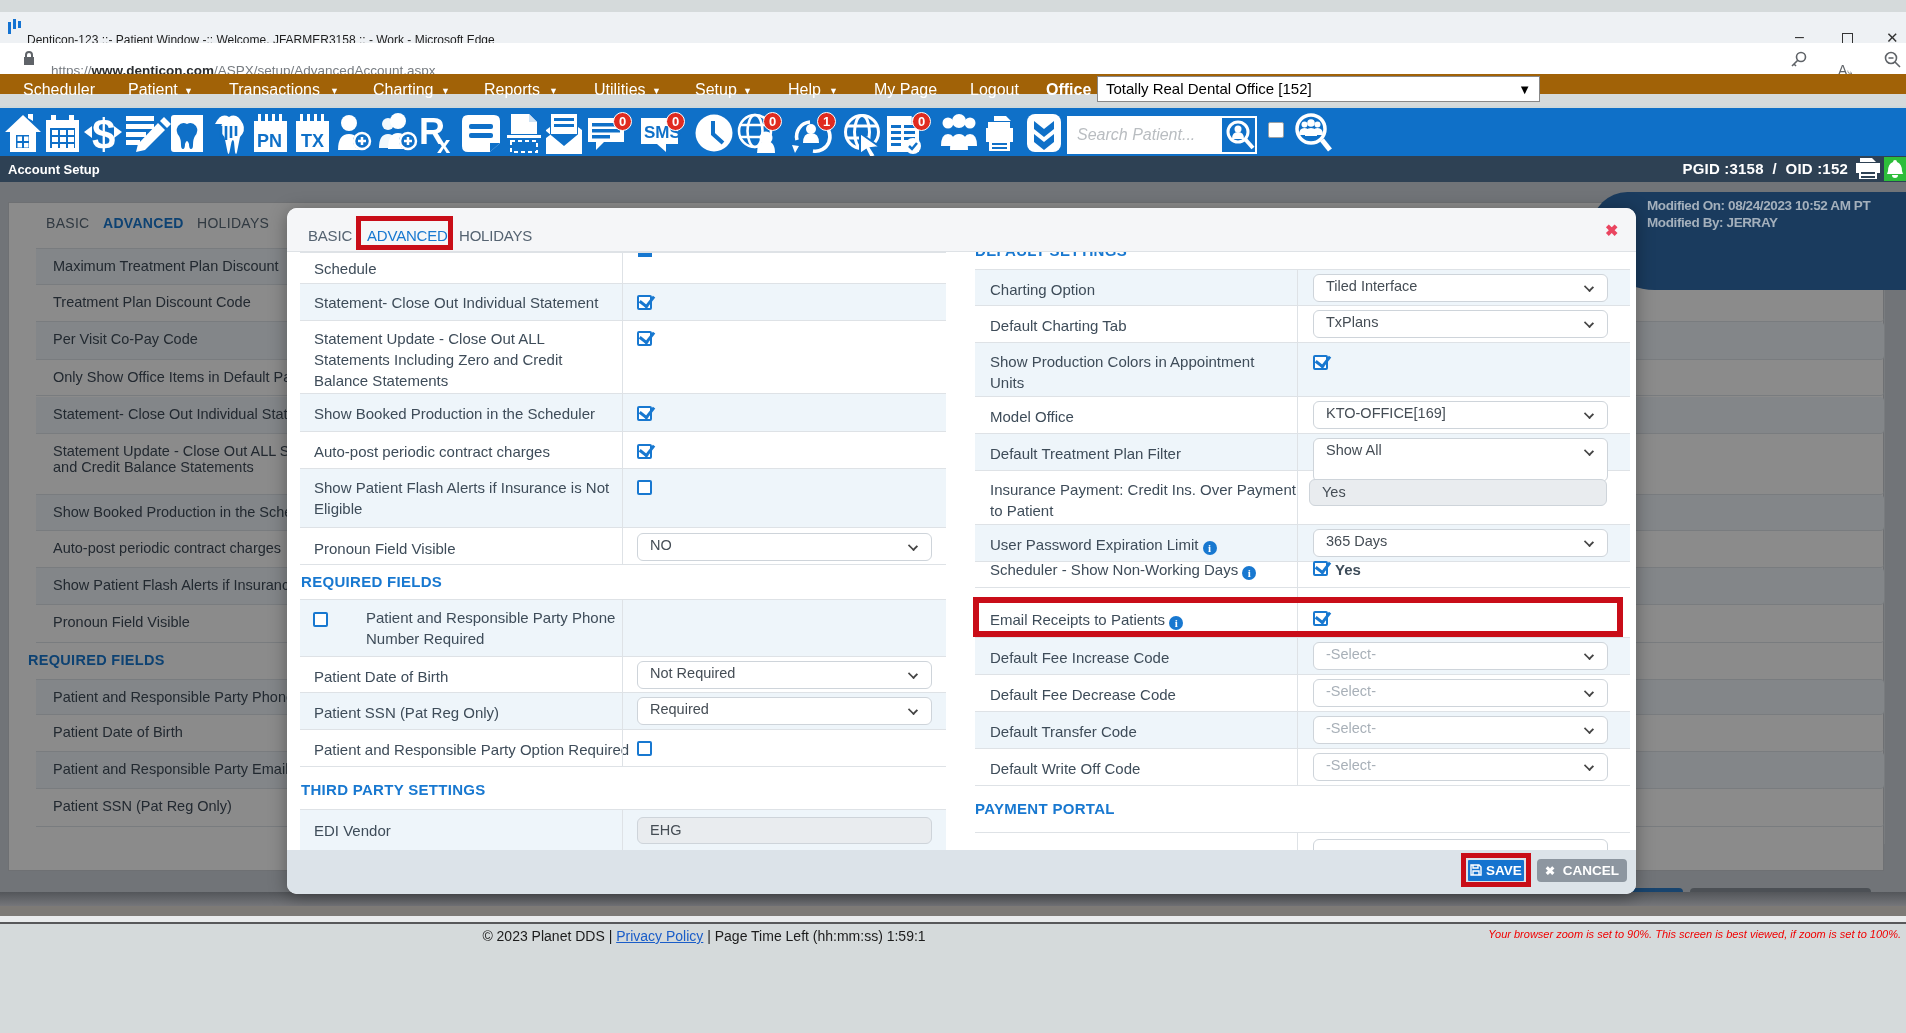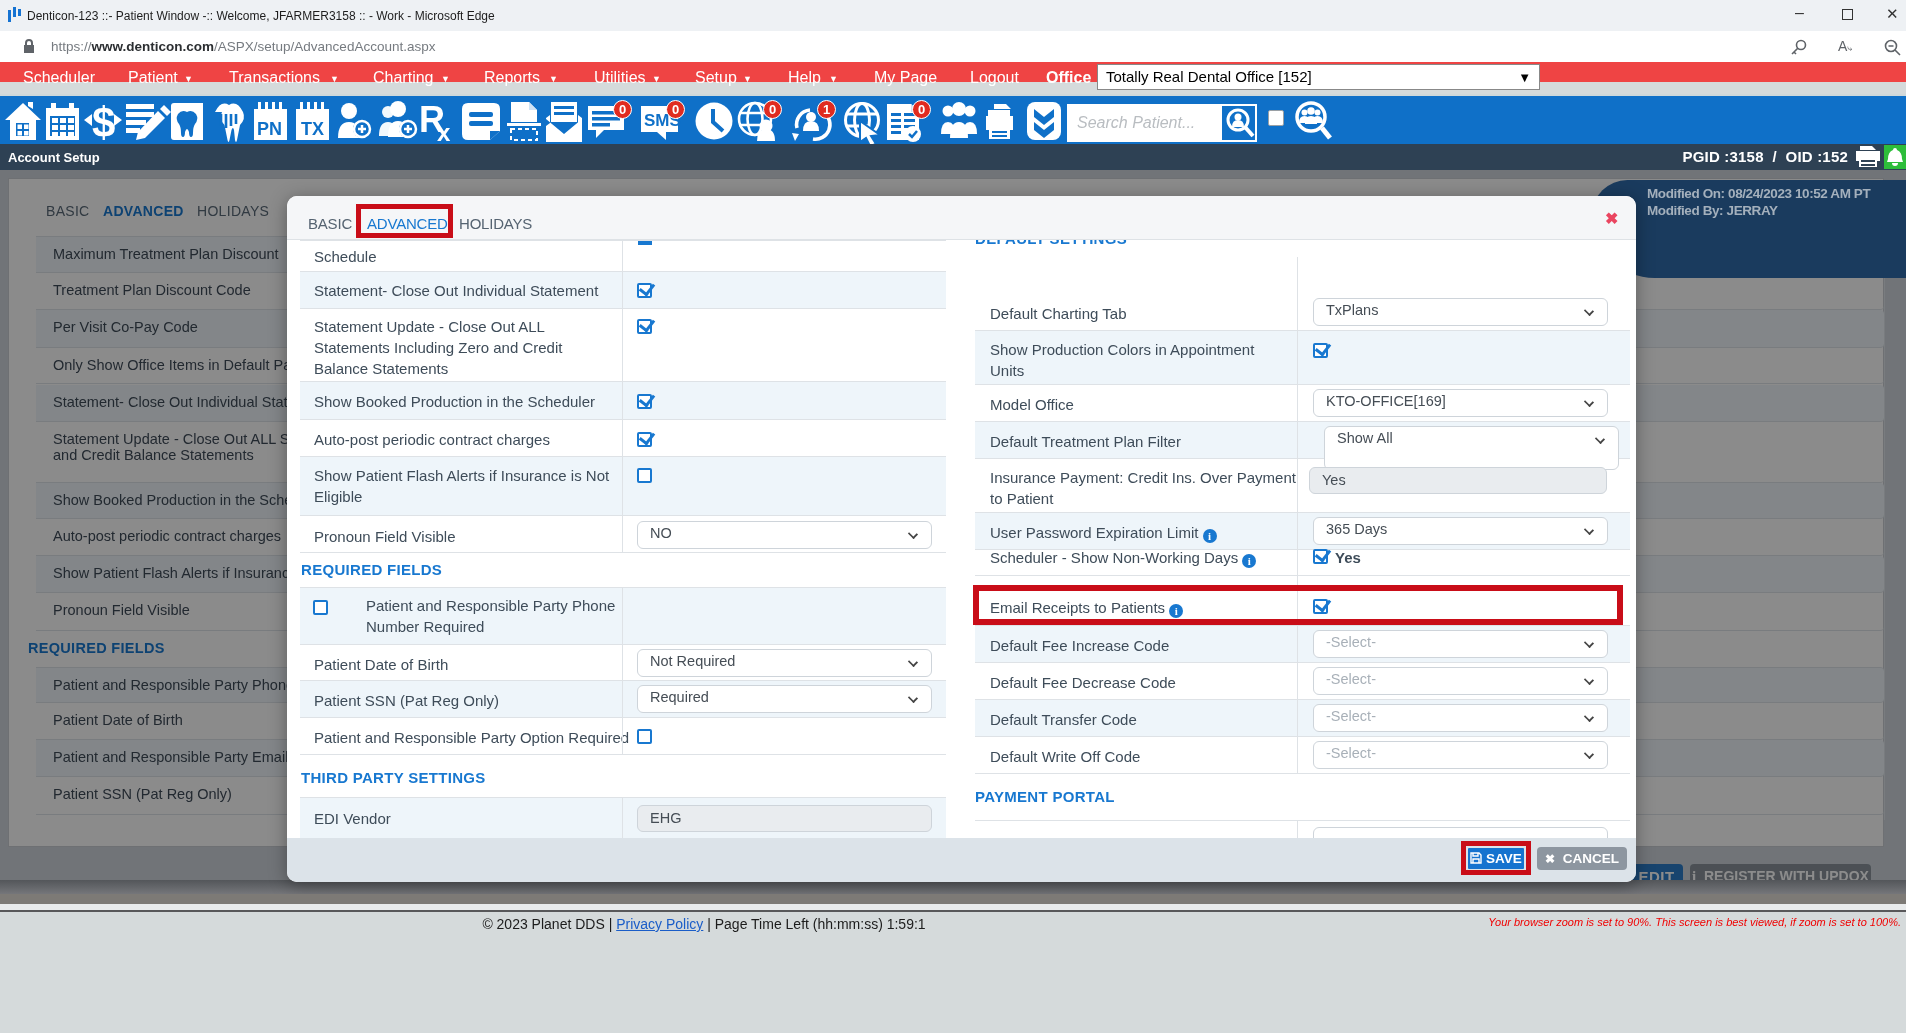--- a/index.html
+++ b/index.html
@@ -1,27 +1,27 @@
 <!DOCTYPE html>
 <html><head>
 <meta charset="utf-8">
 <style>
 * { margin:0; padding:0; box-sizing:border-box; }
 html,body { width:1906px; height:1033px; overflow:hidden; }
 body { position:relative; font-family:"Liberation Sans",sans-serif; background:#d5dadb; }
-.abs { position:absolute; }
+.abs { position:absolute;margin-top:12px; }
 
 #titlebar { left:0; top:0; width:1906px; height:31px; background:#eef1f4; }
 #titlebar .ttl { left:27px; top:9px; font-size:12px; color:#1d1d1d; }
 #urlbar { left:0; top:31px; width:1906px; height:31px; background:#ffffff; }
 #urlbar .url { left:51px; top:8px; font-size:13.5px; color:#767b80; }
 #urlbar .url b { color:#2b2e31; font-weight:bold; }
 .winbtn { top:6px; font-size:15px; color:#3b3b3b; }
 
-#nav { left:0; top:62px; width:1906px; height:20px; background:#ef4444; color:#fff;padding-left:14px; }
+#nav { left:0; top:62px; width:1906px; height:20px; background:#a16207; color:#fff;padding-left:14px; }
 #nav span { position:absolute; top:7px; font-size:16px; white-space:nowrap; }
 #nav .car { font-size:9px; top:12px; }
 #officesel { position:absolute; left:1097px; top:2px; width:443px; height:26px; background:#fff; border:1px solid #888; font-size:15px; color:#000; padding:3px 6px 0 8px; }
 #officesel .arr { position:absolute; right:8px; top:5px; font-size:13px; color:#000; }
 
 #iconbar { left:0; top:94px; width:1906px; height:50px; background:#0f70c8; border-top:2px solid #cfd8da; }
 #searchbox { position:absolute; left:1067px; top:8px; width:153px; height:38px; background:#fff; border:2px solid #fff; }
 #searchbox span { position:absolute; left:8px; top:8px; font-size:16px; font-style:italic; color:#b9bdc1; }
 #searchmag { position:absolute; left:1220px; top:8px; width:37px; height:38px; background:#0f70c8; border:2px solid #fff; }
 #hdrcheck { position:absolute; left:1268px; top:14px; width:16px; height:16px; background:#fff; border:1px solid #9aa0a5; border-radius:2px; }
@@ -451,35 +451,39 @@
     <div class="vline" style="left:335px;top:347.9px;height:167.5px"></div>
     <div class="mhead" style="left:14px;top:529px">THIRD PARTY SETTINGS</div>
 
     <div class="mrow stripe" style="left:12.5px;top:557.2px;width:646.5px;height:42.3px;border-top:1px solid #dee2e6;border-bottom:none">
       <div class="lbl" style="left:14.5px;top:10px">EDI Vendor</div>
       <div class="ro" style="left:337.5px;top:7px;width:295px;height:27px">EHG</div>
     </div>
     <div class="vline" style="left:335px;top:557.2px;height:42.3px"></div>
 
     <div class="mhead" style="left:688px;top:-9.5px">DEFAULT SETTINGS</div>
+    <div class="mrow stripe" style="left:688px;top:17.5px;width:655px;height:37px;border-top:1px solid #dee2e6">
+      <div class="lbl" style="left:15px;top:9px">Charting Option</div>
+      <div class="sel" style="left:338px;top:4px;width:295px;height:28px">Tiled Interface<span class="v"></span></div>
+    </div>
     <div class="mrow" style="left:688px;top:54.5px;width:655px;height:37px">
       <div class="lbl" style="left:15px;top:9px">Default Charting Tab</div>
       <div class="sel" style="left:338px;top:4px;width:295px;height:28px">TxPlans<span class="v"></span></div>
     </div>
     <div class="mrow stripe" style="left:688px;top:91.5px;width:655px;height:54px">
       <div class="lbl" style="left:15px;top:8px">Show Production Colors in Appointment<br>Units</div>
       <div class="cb ck" style="left:338px;top:12px"></div>
     </div>
     <div class="mrow" style="left:688px;top:145.5px;width:655px;height:37px">
       <div class="lbl" style="left:15px;top:9px">Model Office</div>
       <div class="sel" style="left:338px;top:4px;width:295px;height:28px">KTO-OFFICE[169]<span class="v"></span></div>
     </div>
     <div class="mrow stripe" style="left:688px;top:182.5px;width:655px;height:37px">
       <div class="lbl" style="left:15px;top:9px">Default Treatment Plan Filter</div>
-      <div class="sel" style="left:349px;top:4px;width:295px;height:44px">Show All<span class="v"></span></div>
+      <div class="sel" style="left:338px;top:4px;width:295px;height:44px">Show All<span class="v"></span></div>
     </div>
     <div class="mrow" style="left:688px;top:219.5px;width:655px;height:54px">
       <div class="lbl" style="left:15px;top:8px">Insurance Payment: Credit Ins. Over Payment<br>to Patient</div>
       <div class="ro" style="left:334px;top:8px;width:298px;height:27px">Yes</div>
     </div>
     <div class="mrow stripe" style="left:688px;top:273.5px;width:655px;height:37px">
       <div class="lbl" style="left:15px;top:9px">User Password Expiration Limit <span class="info">i</span></div>
       <div class="sel" style="left:338px;top:4px;width:295px;height:28px">365 Days<span class="v"></span></div>
     </div>
     <div class="mrow" style="left:688px;top:298px;width:655px;height:38px">

